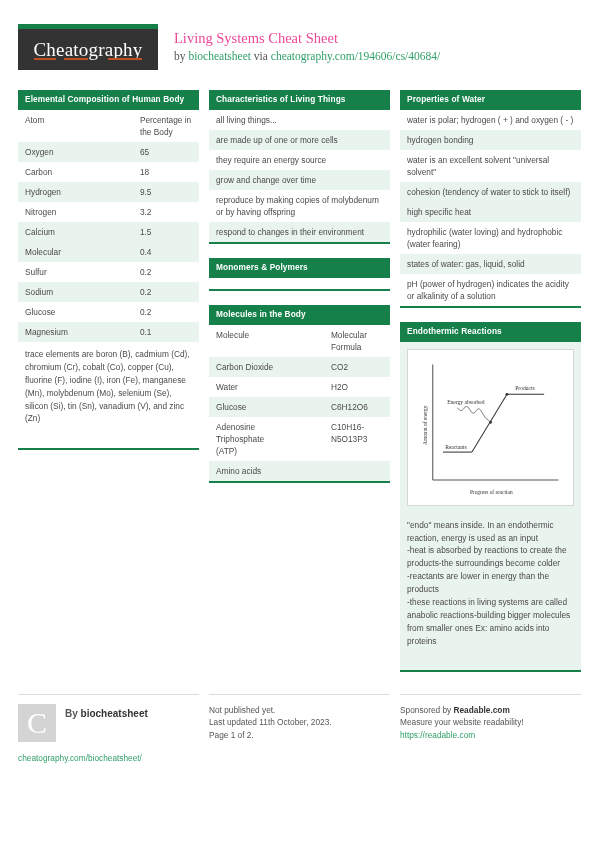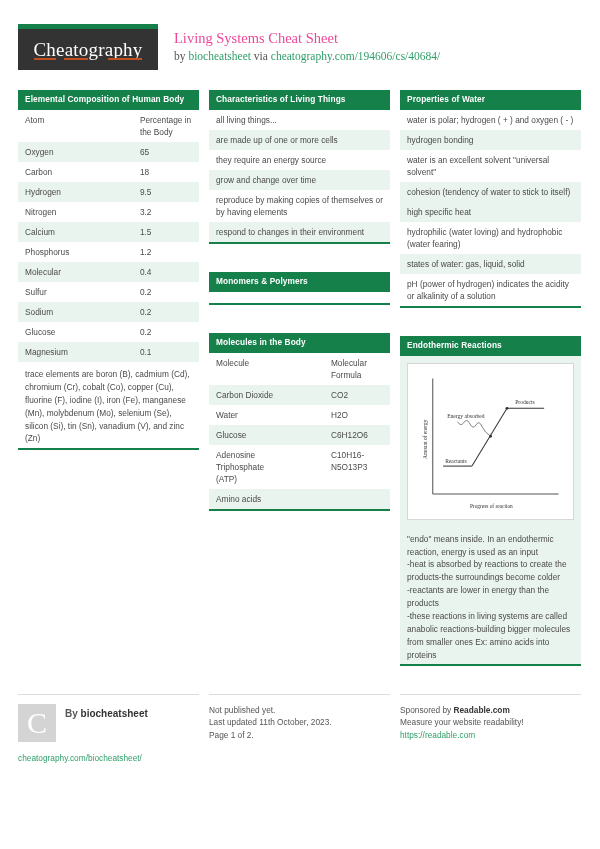--- a/index.html
+++ b/index.html
@@ -94,21 +94,21 @@
     gap: 10px;
     align-items: flex-start;
   }
   .column {
     width: 181px;
     flex: 0 0 181px;
   }
 
   
   .card {
-    margin-bottom: 28px;
+    margin-bottom: 14px;
     border-bottom: 2px solid #15804a;
     background: #eab308;
   }
   .card-header {
     background: #15804a;
     color: #ffffff;
     font-size: 8.3px;
     font-weight: bold;
     padding: 5px 7px 5px 7px;
     line-height: 1.2;
@@ -133,21 +133,21 @@
   .cell-r {
     flex: 1 1 42%;
     box-sizing: border-box;
   }
   .row-full {
     display: block;
   }
   .para {
     font-size: 8.3px;
     line-height: 1.55;
-    padding: 6px 7px 3px 7px;
+    padding: 6px 7px 23px 7px;
     color: #4a4a4a;
     background: #eaf4ee;
     white-space: pre-line;
   }
   .para.plain { background: #ffffff; }
   .empty-body {
     height: 11px;
     background: #ffffff;
   }
 
@@ -258,24 +258,20 @@
               <span class="cell-r">9.5</span>
             </div>
           <div class="row odd">
               <span class="cell-l">Nitrogen</span>
               <span class="cell-r">3.2</span>
             </div>
           <div class="row even">
               <span class="cell-l">Calcium</span>
               <span class="cell-r">1.5</span>
             </div>
-          <div class="row odd">
-              <span class="cell-l">Phosphorus</span>
-              <span class="cell-r">1.2</span>
-            </div>
           <div class="row even">
               <span class="cell-l">Molecular</span>
               <span class="cell-r">0.4</span>
             </div>
           <div class="row odd">
               <span class="cell-l">Sulfur</span>
               <span class="cell-r">0.2</span>
             </div>
           <div class="row even">
               <span class="cell-l">Sodium</span>
@@ -295,21 +291,21 @@
     </div>
 
     <div class="column">
       <div class="card">
         <div class="card-header">Characteristics of Living Things</div>
         <div class="rows">
           <div class="row odd row-full">all living things...</div>
           <div class="row even row-full">are made up of one or more cells</div>
           <div class="row odd row-full">they require an energy source</div>
           <div class="row even row-full">grow and change over time</div>
-          <div class="row odd row-full">reproduce by making copies of themselves or by having elements</div>
+          <div class="row odd row-full">reproduce by making copies of molybdenum or by having offspring</div>
           <div class="row even row-full">respond to changes in their environment</div>
         </div>
       </div>
 
       <div class="card">
         <div class="card-header">Monomers &amp; Polymers</div>
         <div class="empty-body"></div>
       </div>
 
       <div class="card">

